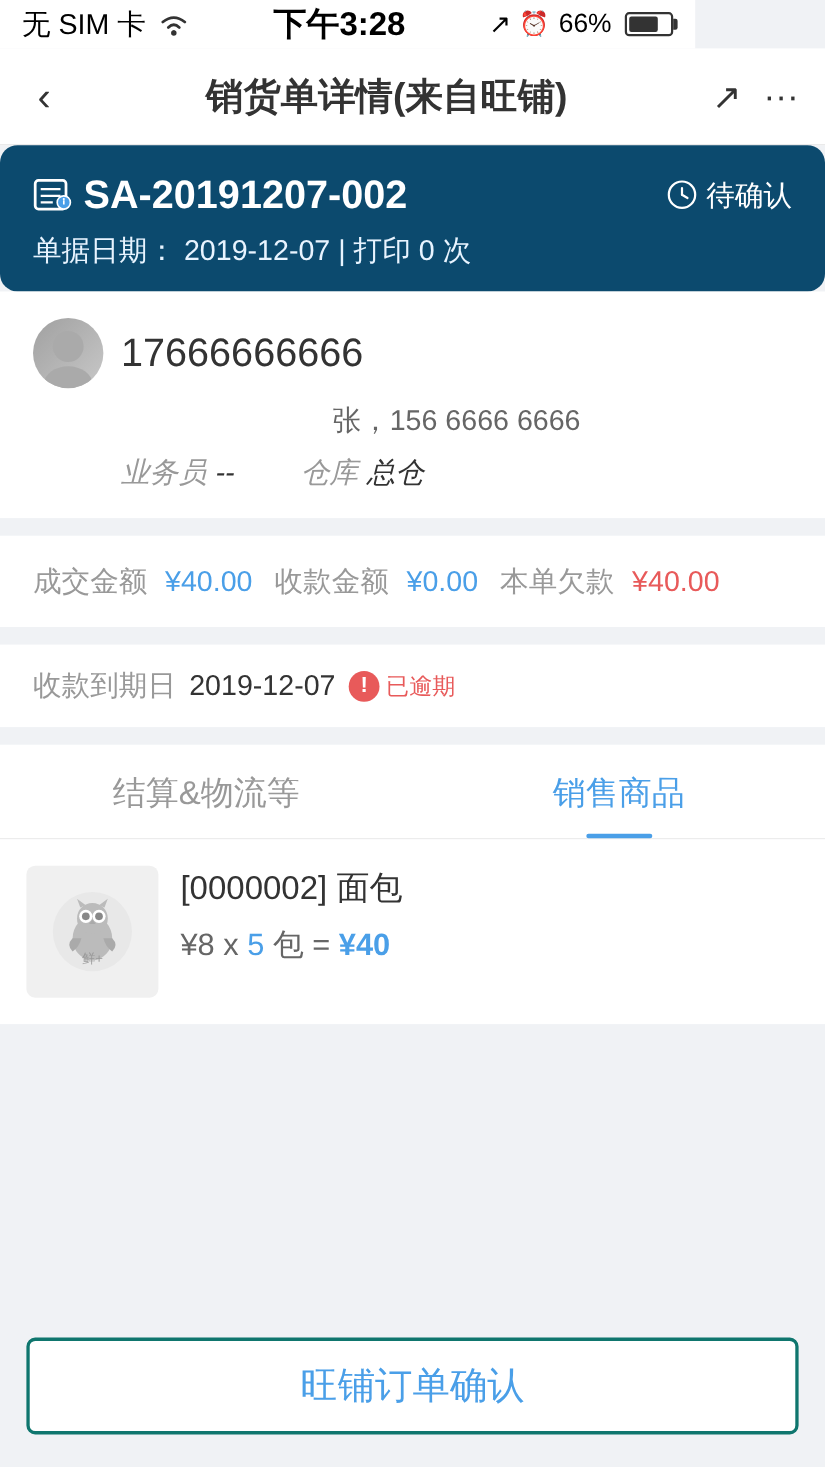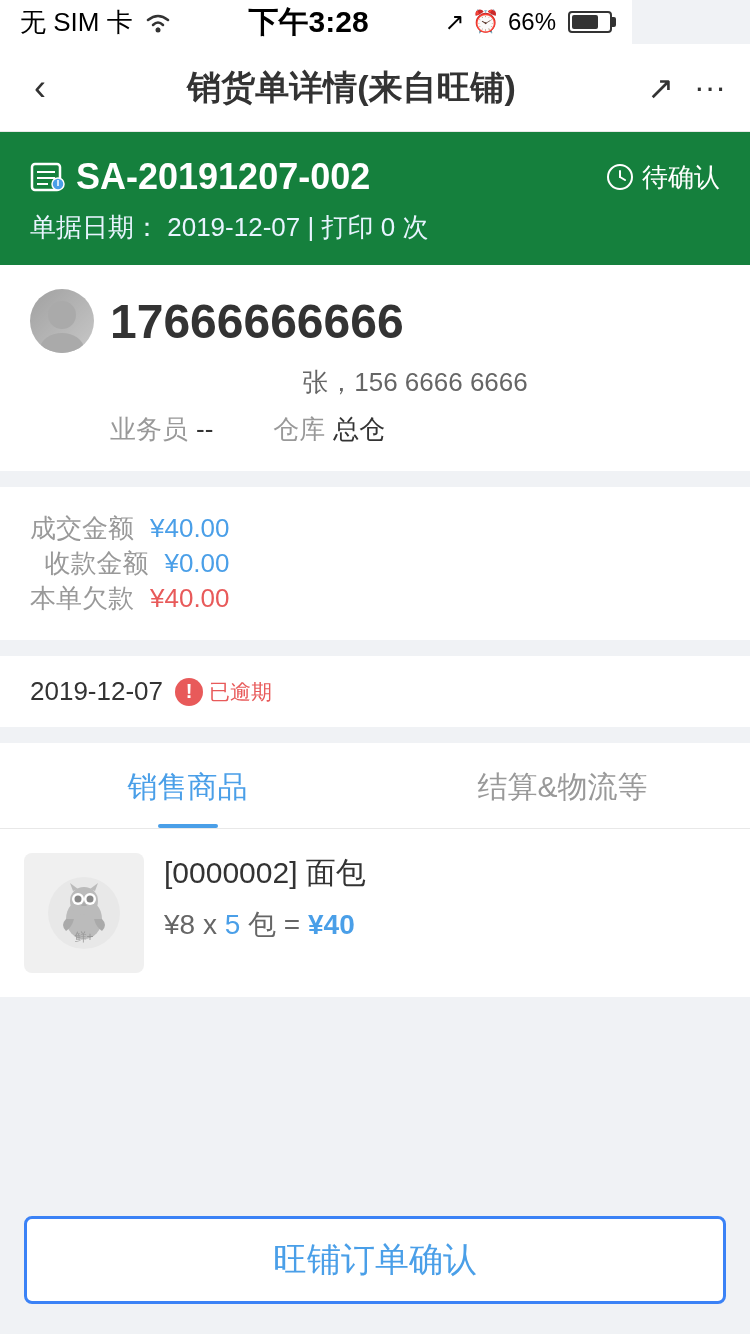--- a/index.html
+++ b/index.html
@@ -87,23 +87,24 @@
       gap: 20px;
     }
     .nav-share, .nav-more {
       font-size: 32px;
       color: #333;
       cursor: pointer;
     }
 
     
     .order-header {
-      background: #15803d;
+      background: #0c4a6e;
       padding: 24px 30px 20px;
       margin-bottom: 0;
+      border-radius: 16px;
     }
     .order-id-row {
       display: flex;
       justify-content: space-between;
       align-items: center;
       margin-bottom: 12px;
     }
     .order-id {
       font-size: 36px;
       font-weight: 700;
@@ -140,22 +141,22 @@
       width: 64px;
       height: 64px;
       border-radius: 50%;
       background: linear-gradient(135deg, #a0a0a0, #c8c8c8);
       display: flex;
       align-items: center;
       justify-content: center;
       overflow: hidden;
     }
     .customer-name {
-      font-size: 48px;
-      font-weight: 700;
+      font-size: 36px;
+      font-weight: 400;
       color: #333;
     }
     .customer-detail {
       font-size: 26px;
       color: #666;
       margin-bottom: 12px;
       padding-left: 80px;
       text-align: center;
     }
     .customer-meta {
@@ -163,20 +164,21 @@
       align-items: center;
       padding-left: 80px;
     }
     .meta-item {
       display: flex;
       align-items: center;
       gap: 8px;
       margin-right: 60px;
       font-size: 26px;
       color: #666;
+      font-style: italic;
     }
     .meta-label { color: #999; }
     .meta-value { color: #333; }
 
     
     .amount-section {
       background: #fff;
       margin-bottom: 16px;
       padding: 24px 30px;
     }
@@ -189,23 +191,23 @@
       display: flex;
       align-items: center;
       gap: 12px;
       font-size: 26px;
       color: #666;
     }
     .product-type-label { color: #999; }
     .product-type-value { color: #333; font-size: 28px; }
     .amount-details {
       display: flex;
-      flex-direction: column;
+      flex-direction: row;
       align-items: flex-end;
-      gap: 0;
+      gap: 20px;
     }
     .amount-item {
       display: flex;
       gap: 16px;
       align-items: center;
       font-size: 26px;
     }
     .amount-item-label { color: #999; }
     .amount-blue { color: #4a9fe8; }
     .amount-red { color: #e85a5a; }
@@ -335,21 +337,21 @@
       bottom: 0;
       left: 0;
       width: 750px;
       padding: 16px 24px 30px;
       background: #f0f2f5;
     }
     .confirm-btn {
       width: 100%;
       height: 88px;
       background: #fff;
-      border: 3px solid #3b82f6;
+      border: 3px solid #0f766e;
       border-radius: 8px;
       font-size: 34px;
       color: #4a9fe8;
       font-weight: 500;
       cursor: pointer;
       display: flex;
       align-items: center;
       justify-content: center;
     }
   </style>
@@ -455,35 +457,36 @@
       <div class="amount-item">
         <span class="amount-item-label">本单欠款</span>
         <span class="amount-red">¥40.00</span>
       </div>
     </div>
   </div>
 </div>
 
 <div class="due-section">
   <div class="due-row">
+    <span class="due-label">收款到期日</span>
     <span class="due-date">2019-12-07</span>
     <div class="overdue-badge">
       <div class="overdue-icon">!</div>
       <span class="overdue-text">已逾期</span>
     </div>
   </div>
 </div>
 
 <div class="tabs-section">
   <div class="tabs-row">
+    <div class="tab-item">
+      <span>结算&amp;物流等</span>
+    </div>
     <div class="tab-item active">
       <span>销售商品</span>
-    </div>
-    <div class="tab-item">
-      <span>结算&amp;物流等</span>
     </div>
   </div>
 </div>
 
 <div class="content-area">
   <div class="product-section">
     <div class="product-item">
       <div class="product-thumb">
         <div class="product-thumb-logo">
 

